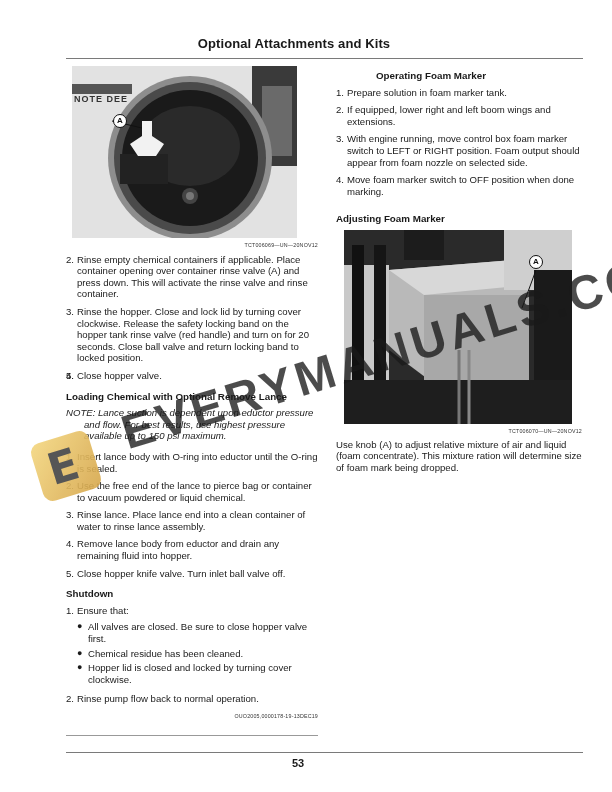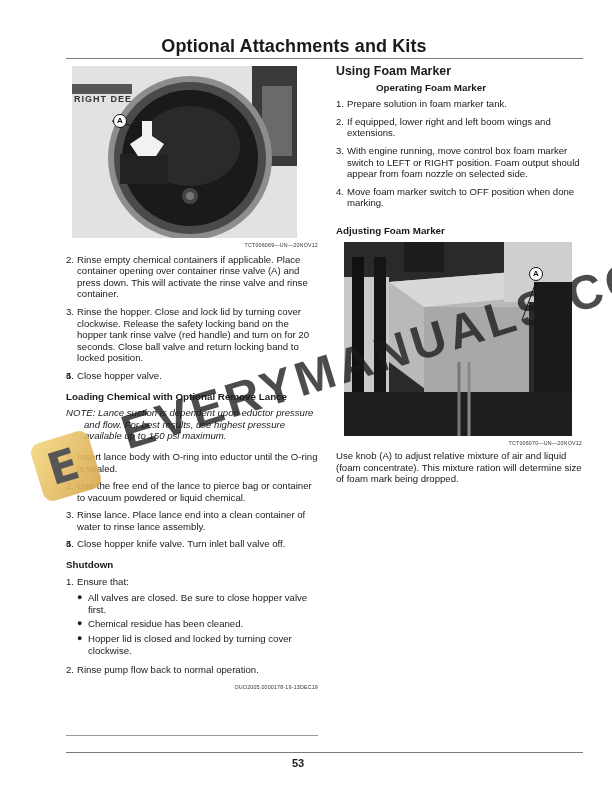--- a/index.html
+++ b/index.html
@@ -1,19 +1,19 @@
 <!DOCTYPE html>
 <html><head>
 <meta charset="utf-8">
 <style>
   html, body { margin: 0; padding: 0; background: #ffffff; }
   body { width: 612px; height: 792px; position: relative; overflow: hidden;
          font-family: "Liberation Sans", sans-serif; color: #1a1a1a; }
   .page-title { position: absolute; top: 36px; left: 0; width: 588px; text-align: center;
-                font-size: 18px; font-weight: bold; letter-spacing: 0.1px; }
+                font-size: 13px; font-weight: bold; letter-spacing: 0.1px; }
   .rule { position: absolute; height: 1px; background: #7a7a7a; }
   .col { position: absolute; font-size: 9.6px; line-height: 11.6px; }
   .col-left { left: 66px; top: 66px; width: 252px; }
   .col-right { left: 336px; top: 66px; width: 252px; }
   .photo { position: relative; overflow: hidden; background: #d9d9d9; }
   .caption { font-size: 5.3px; text-align: right; color: #333; margin-top: 2px; letter-spacing: 0.2px; }
   ol.steps { margin: 0; padding: 0; list-style: none; }
   ol.steps li { position: relative; padding-left: 11px; margin-bottom: 6px; }
   ol.steps li .num { position: absolute; left: 0; top: 0; }
   ul.bullets { margin: 5px 0 0 0; padding: 0; list-style: none; }
@@ -54,59 +54,58 @@
       <circle cx="118" cy="92" r="76" fill="#4a4a4a"></circle>
       <circle cx="118" cy="92" r="68" fill="#1a1a1a"></circle>
       <ellipse cx="118" cy="80" rx="50" ry="40" fill="#2a2a2a"></ellipse>
       <circle cx="118" cy="130" r="8" fill="#444"></circle>
       <circle cx="118" cy="130" r="4" fill="#777"></circle>
       <rect x="48" y="88" width="48" height="30" fill="#222"></rect>
       <path d="M70 55 L80 55 L80 70 L92 78 L84 90 L66 90 L58 78 L70 70 Z" fill="#f2f2f2"></path>
       <line x1="40" y1="55" x2="70" y2="62" stroke="#111" stroke-width="1"></line>
     </svg>
     <div class="label-a" style="left:41px; top:48px;">A</div>
-    <div style="position:absolute; left:2px; top:28px; font-size:9px; font-weight:bold; color:#333; letter-spacing:1px;">RIGHT DEE</div>
+    <div style="position:absolute; left:2px; top:28px; font-size:9px; font-weight:bold; color:#333; letter-spacing:1px;">NOTE DEE</div>
   </div>
   <div class="caption">TCT006069—UN—20NOV12</div>
 
   <ol class="steps" style="margin-top:2px;">
     <li><span class="num">2.</span><span>Rinse empty chemical containers if applicable. Place container opening over container rinse valve (A) and press down. This will activate the rinse valve and rinse container.</span></li>
     <li><span class="num">3.</span><span>Rinse the hopper. Close and lock lid by turning cover clockwise. Release the safety locking band on the hopper tank rinse valve (red handle) and turn on for 20 seconds. Close ball valve and return locking band to locked position.</span></li>
     <li><span class="num">4.</span></li>
     <li><span class="num">5.</span><span>Close hopper valve.</span></li>
   </ol>
 
   <h3 class="sub" style="margin-top:9px;">Loading Chemical with Optional Remove Lance</h3>
   <p class="note">NOTE: Lance suction is dependent upon eductor pressure and flow. For best results, use highest pressure available up to 150 psi maximum.</p>
 
   <ol class="steps">
     <li><span class="num">1.</span><span>Insert lance body with O-ring into eductor until the O-ring is sealed.</span></li>
     <li><span class="num">2.</span><span>Use the free end of the lance to pierce bag or container to vacuum powdered or liquid chemical.</span></li>
     <li><span class="num">3.</span><span>Rinse lance. Place lance end into a clean container of water to rinse lance assembly.</span></li>
-    <li><span class="num">4.</span></li>
+    <li><span class="num">4.</span><span>Remove lance body from eductor and drain any remaining fluid into hopper.</span></li>
     <li><span class="num">5.</span><span>Close hopper knife valve. Turn inlet ball valve off.</span></li>
   </ol>
 
   <h3 class="sub" style="margin-top:9px;">Shutdown</h3>
   <ol class="steps">
     <li style="margin-bottom:0;"><span class="num">1.</span><span>Ensure that:</span>
       <ul class="bullets" style="margin-left:-11px;">
         <li><span class="dot">●</span><span>All valves are closed. Be sure to close hopper valve first.</span></li>
         <li><span class="dot">●</span><span>Chemical residue has been cleaned.</span></li>
         <li><span class="dot">●</span><span>Hopper lid is closed and locked by turning cover clockwise.</span></li>
       </ul>
     </li>
     <li style="margin-top:8px;"><span class="num">2.</span><span>Rinse pump flow back to normal operation.</span></li>
   </ol>
   <div class="ref">OUO2005,0000178-19-13DEC19</div>
 </div>
 <div class="rule" style="left:66px; top:735px; width:252px; background:#999;"></div>
 
 <div class="col col-right">
-  <h2 class="section">Using Foam Marker</h2>
   <h3 class="sub" style="margin-top:4px;margin-left:40px;">Operating Foam Marker</h3>
   <ol class="steps">
     <li><span class="num">1.</span><span>Prepare solution in foam marker tank.</span></li>
     <li><span class="num">2.</span><span>If equipped, lower right and left boom wings and extensions.</span></li>
     <li><span class="num">3.</span><span>With engine running, move control box foam marker switch to LEFT or RIGHT position. Foam output should appear from foam nozzle on selected side.</span></li>
     <li><span class="num">4.</span><span>Move foam marker switch to OFF position when done marking.</span></li>
   </ol>
   <h3 class="sub" style="margin-top:16px;">Adjusting Foam Marker</h3>
 
   <div class="photo" style="width:228px; height:194px; margin-left:8px; margin-top:4px;">

